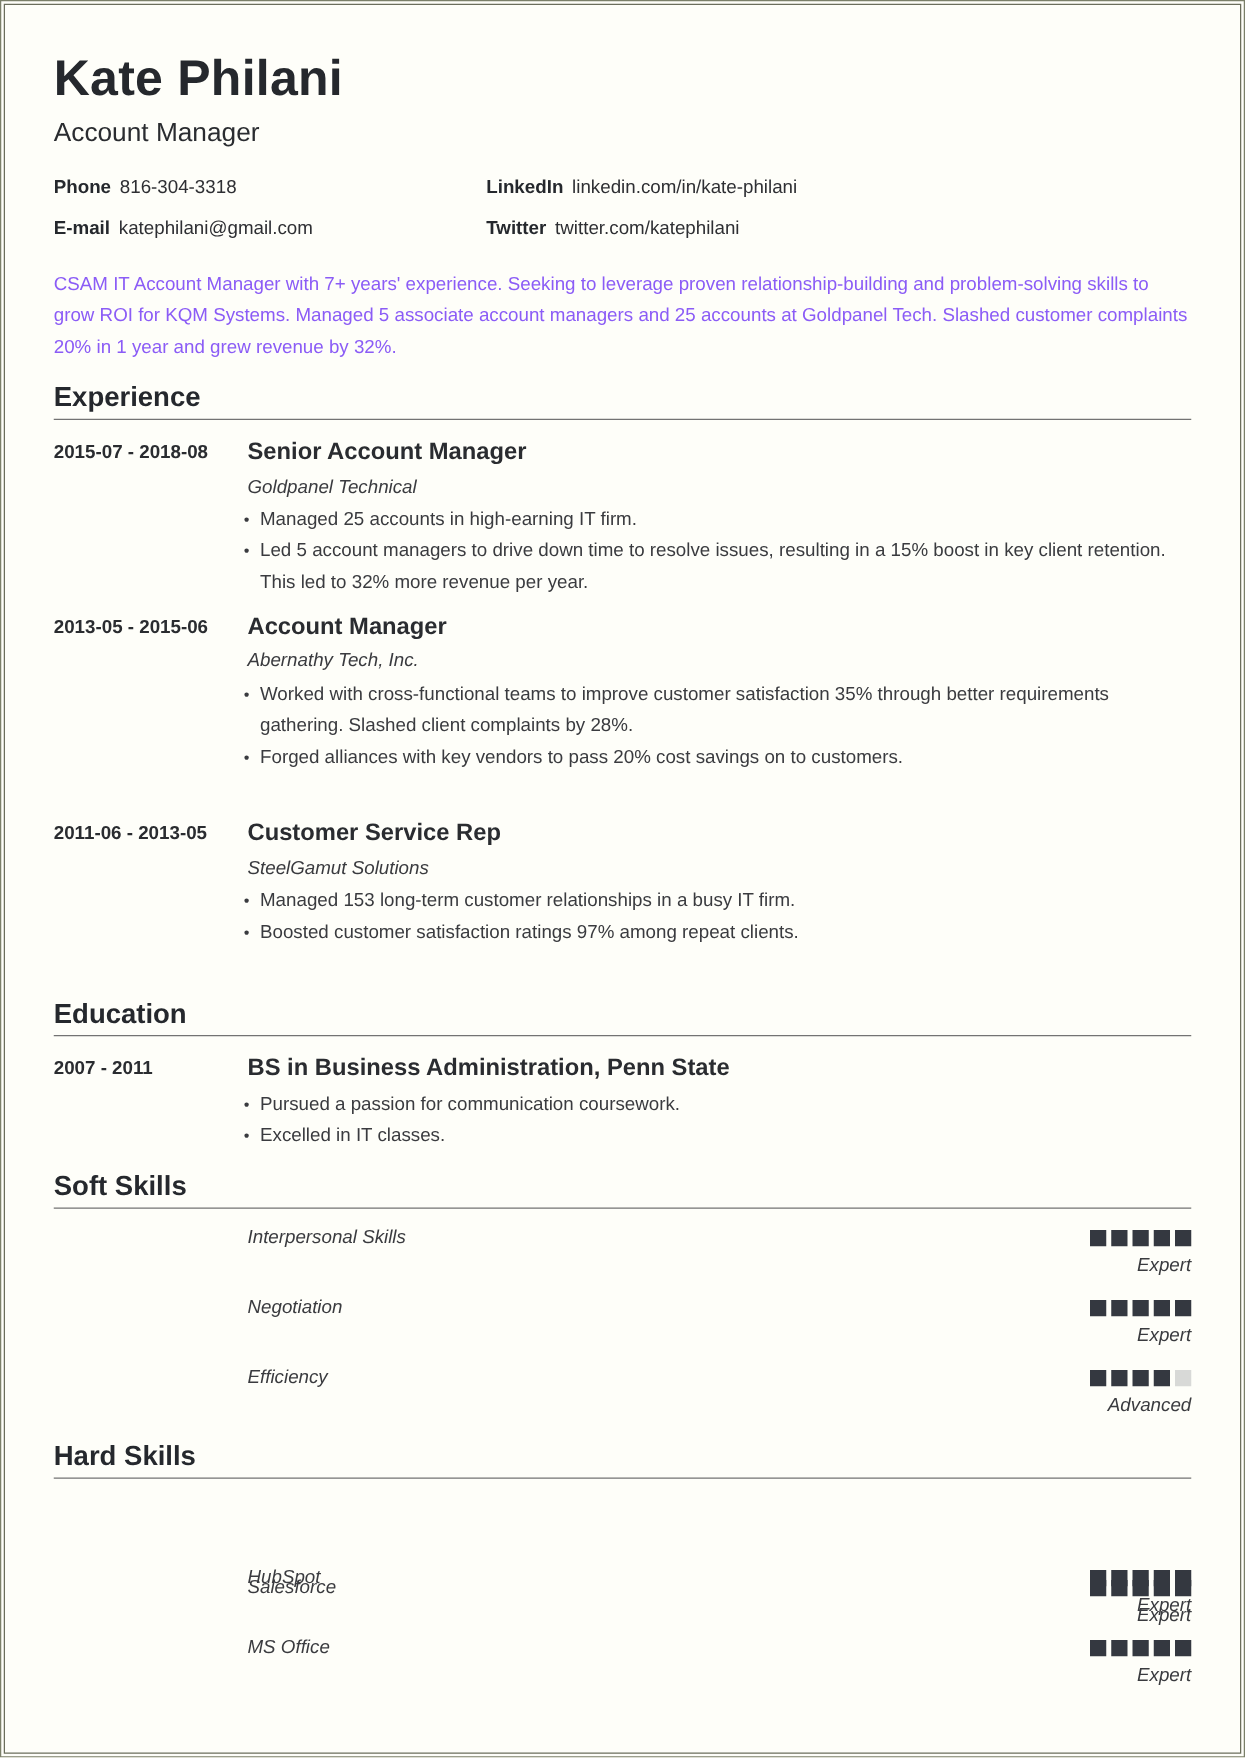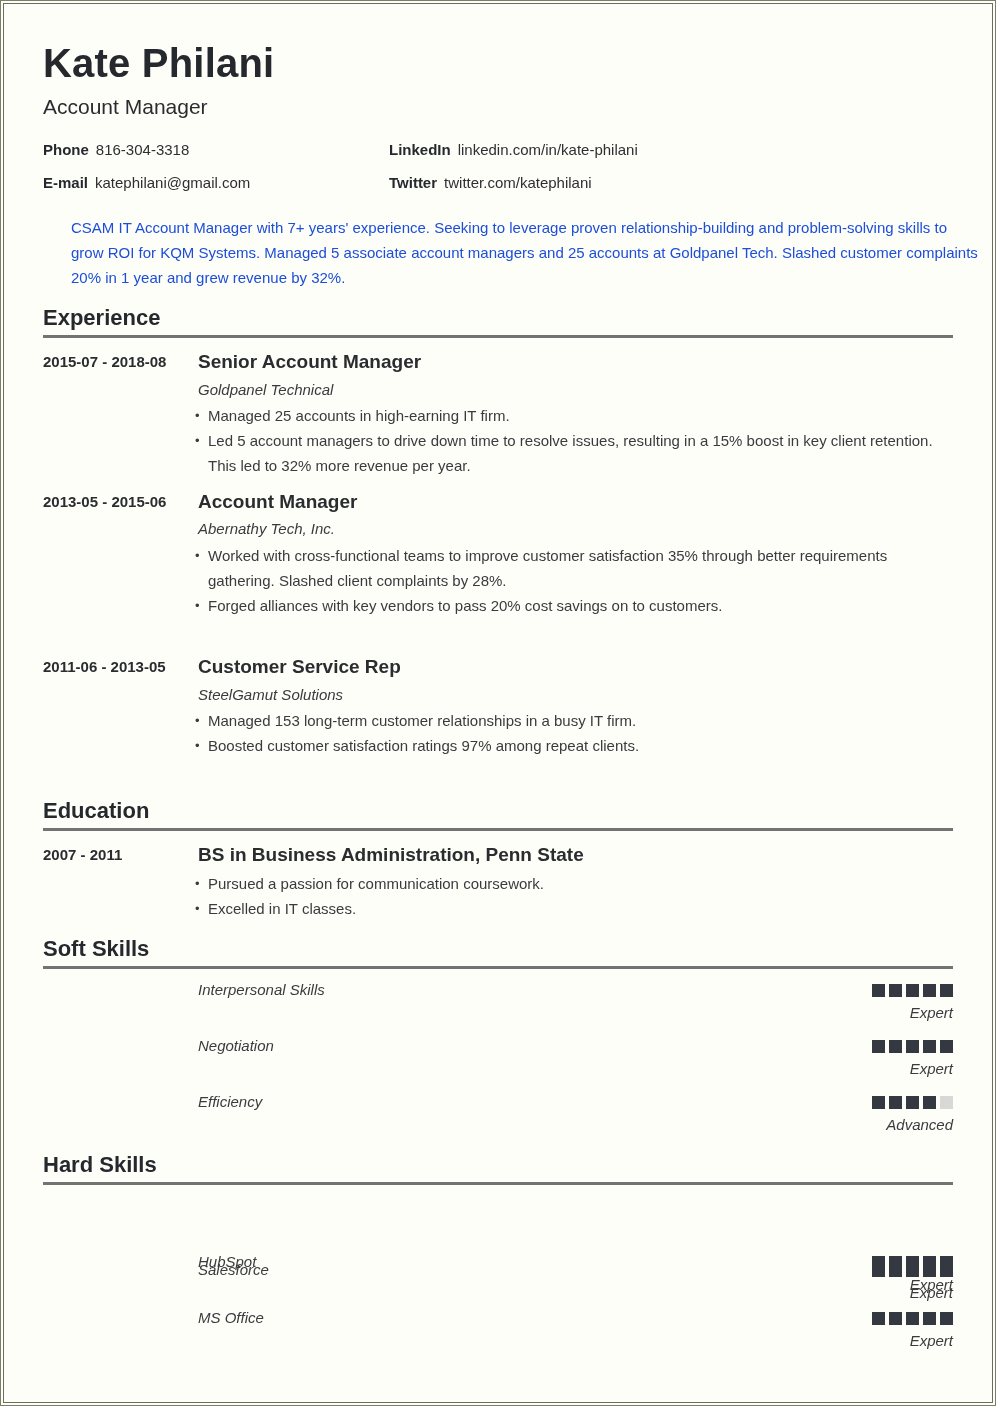--- a/index.html
+++ b/index.html
@@ -30,26 +30,26 @@
     .title {
       position: absolute; top: 93px; left: 0;
       font-size: 21px; color: #2a2c30; line-height: 28px;
     }
     .contact {
       position: absolute; left: 0; font-size: 15px; line-height: 20px; color: #2e2f33;
     }
     .contact .lbl { font-weight: bold; margin-right: 7px; color: #25282d; }
     .summary {
       position: absolute; top: 215px; left: 0; width: 910px;
-      font-size: 15px; line-height: 25px; color: #1d4ed8; margin-left: 28px;
+      font-size: 15px; line-height: 25px; color: #8b5cf6;
     }
     .section-h {
       position: absolute; left: 0; width: 910px;
       font-size: 22px; font-weight: bold; color: #25282d;
-      border-bottom: 3px solid #737373; padding-bottom: 3px; line-height: 28px;
+      border-bottom: 1px solid #737373; padding-bottom: 3px; line-height: 28px;
     }
     .entry { position: absolute; left: 0; width: 910px; }
     .date {
       position: absolute; left: 0; top: 3px;
       font-size: 15px; font-weight: bold; color: #2a2c30;
     }
     .job {
       position: absolute; left: 155px; top: 0;
       font-size: 19px; font-weight: bold; color: #2a2c30; line-height: 24px;
     }

